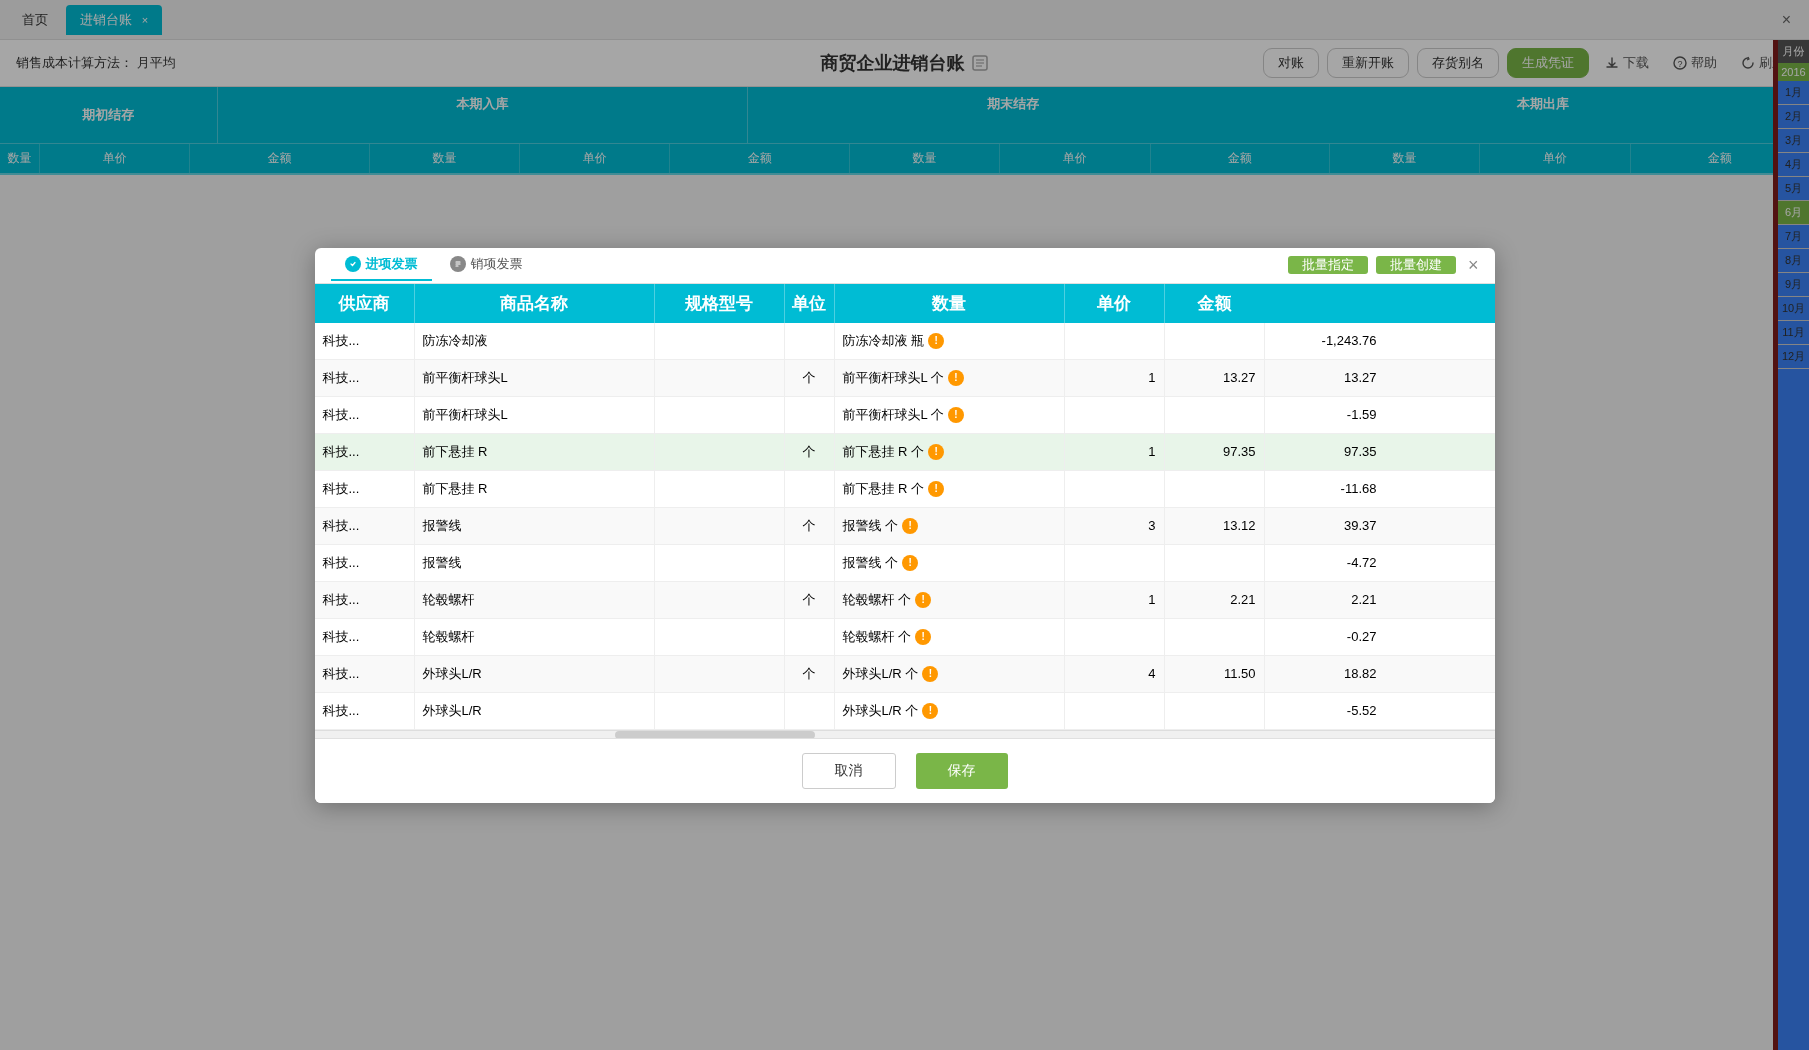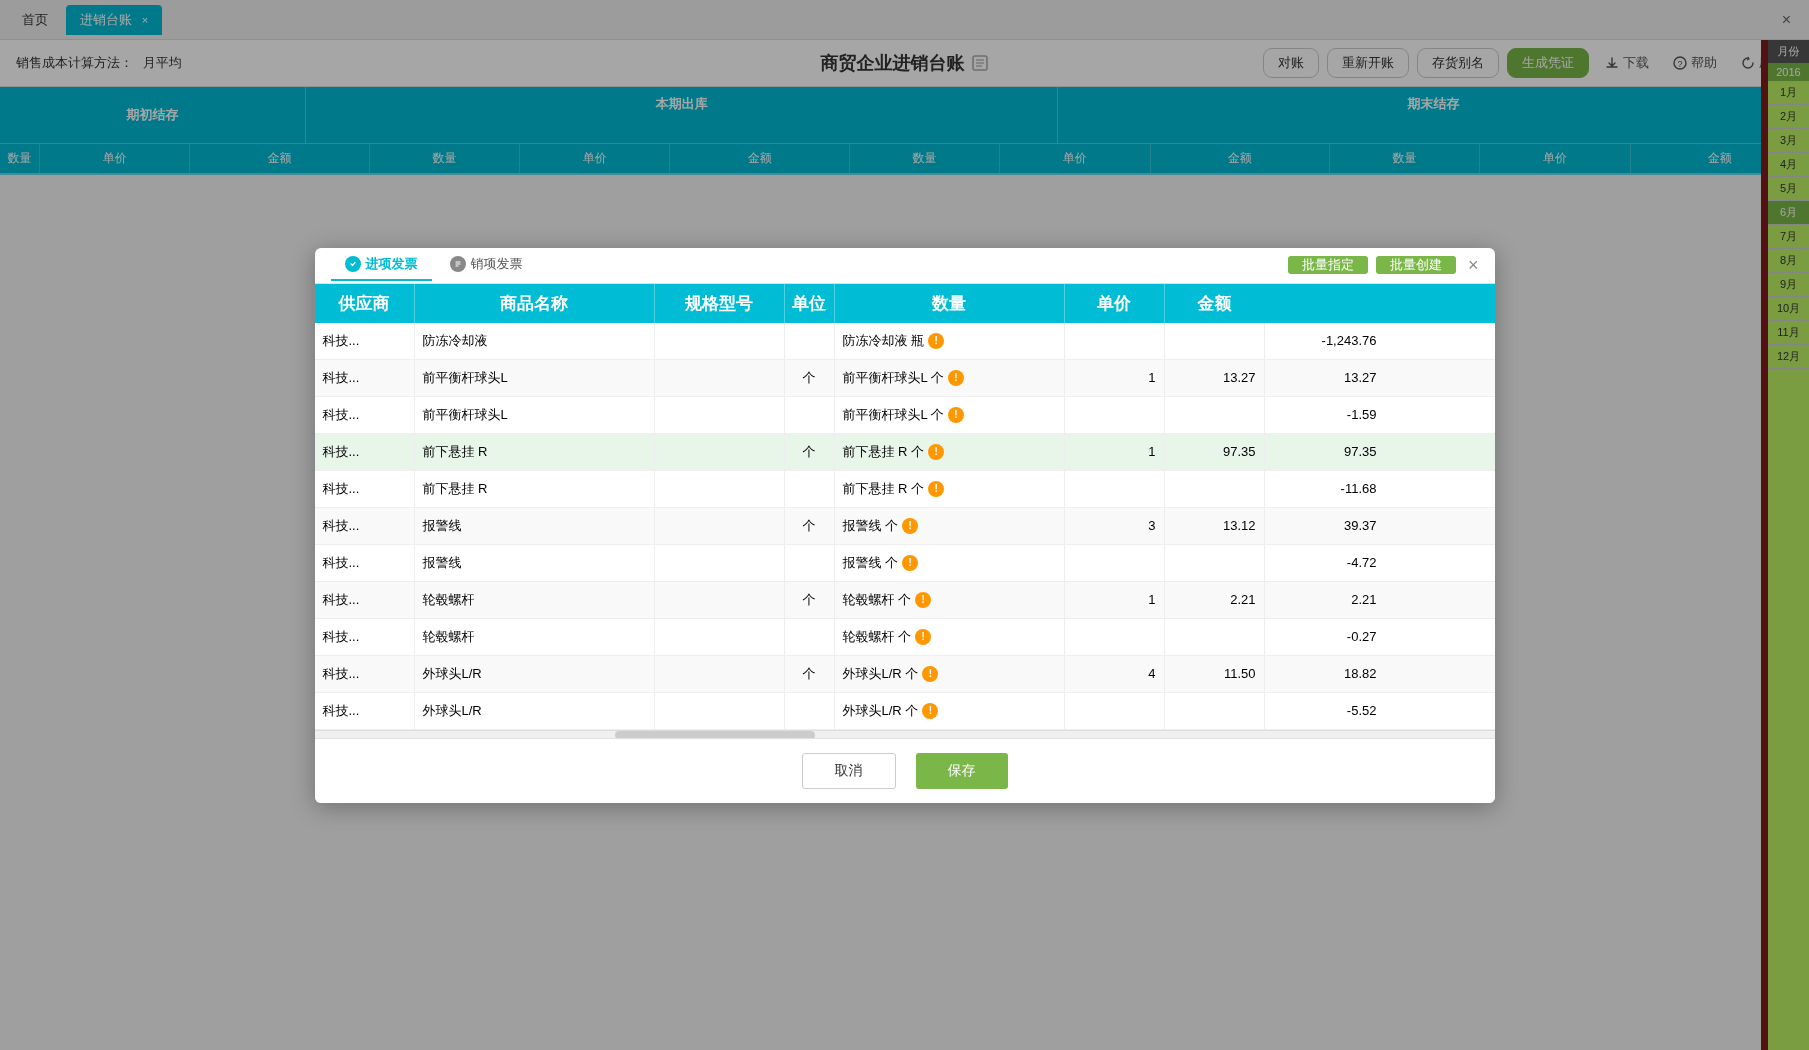--- a/index.html
+++ b/index.html
@@ -358,21 +358,21 @@
       <span class="tab-close">×</span>
     </div>
     <div class="window-close">×</div>
   </div>
 
   <div class="main-content">
 
     <div class="toolbar" style="position:relative;">
       <span class="toolbar-left">
         <span>销售成本计算方法：</span>
-        <span style="margin-left:6px;">月平均</span>
+        <span style="">月平均</span>
       </span>
       <span class="toolbar-title">
         <span>商贸企业进销台账</span>
         <svg width="18" height="18" viewBox="0 0 18 18" style="opacity:0.5;">
             <rect x="2" y="2" width="14" height="14" rx="2" fill="none" stroke="#555" stroke-width="1.5"></rect>
             <line x1="5" y1="6" x2="13" y2="6" stroke="#555" stroke-width="1.2"></line>
             <line x1="5" y1="9" x2="13" y2="9" stroke="#555" stroke-width="1.2"></line>
             <line x1="5" y1="12" x2="11" y2="12" stroke="#555" stroke-width="1.2"></line>
           </svg>
       </span>
@@ -399,40 +399,41 @@
               <path d="M12 7A5 5 0 1 1 7 2" stroke="#555" stroke-width="1.4" fill="none" stroke-linecap="round"></path>
               <path d="M7 1l1 2-2 1" stroke="#555" stroke-width="1.2" fill="none"></path>
             </svg>
           <span>刷新</span>
         </button>
       </div>
     </div>
 
     <div style="display:flex; background:#00bcd4; color:white; text-align:center; font-weight:bold; border-bottom:1px solid rgba(255,255,255,0.3);">
       <div style="flex:1.2; padding:19px 4px; border-right:1px solid rgba(255,255,255,0.3); font-size:13px;">期初结存</div>
+      <div style="flex:3; padding:8px 4px; border-right:1px solid rgba(255,255,255,0.3); font-size:13px;">本期入库</div>
+      <div style="flex:3; padding:8px 4px; font-size:13px;">期末结存</div>
       <div style="flex:3; padding:8px 4px; border-right:1px solid rgba(255,255,255,0.3); font-size:13px;">本期出库</div>
-      <div style="flex:3; padding:8px 4px; font-size:13px;">期末结存</div>
     </div>
     <div style="display:flex; background:#00bcd4; color:white; text-align:center; border-bottom:2px solid rgba(255,255,255,0.4);">
       <div style="width:40px; padding:6px 2px; border-right:1px solid rgba(255,255,255,0.2); font-size:12px;">数量</div>
       <div style="flex:1; padding:6px 2px; border-right:1px solid rgba(255,255,255,0.2); font-size:12px;">单价</div>
       <div style="flex:1.2; padding:6px 2px; border-right:1px solid rgba(255,255,255,0.2); font-size:12px;">金额</div>
       <div style="flex:1; padding:6px 2px; border-right:1px solid rgba(255,255,255,0.2); font-size:12px;">数量</div>
       <div style="flex:1; padding:6px 2px; border-right:1px solid rgba(255,255,255,0.2); font-size:12px;">单价</div>
       <div style="flex:1.2; padding:6px 2px; border-right:1px solid rgba(255,255,255,0.2); font-size:12px;">金额</div>
       <div style="flex:1; padding:6px 2px; border-right:1px solid rgba(255,255,255,0.2); font-size:12px;">数量</div>
       <div style="flex:1; padding:6px 2px; border-right:1px solid rgba(255,255,255,0.2); font-size:12px;">单价</div>
       <div style="flex:1.2; padding:6px 2px; border-right:1px solid rgba(255,255,255,0.2); font-size:12px;">金额</div>
       <div style="flex:1; padding:6px 2px; border-right:1px solid rgba(255,255,255,0.2); font-size:12px;">数量</div>
       <div style="flex:1; padding:6px 2px; border-right:1px solid rgba(255,255,255,0.2); font-size:12px;">单价</div>
       <div style="flex:1.2; padding:6px 2px; font-size:12px;">金额</div>
     </div>
   </div>
 
-  <div class="month-panel" style="width:48px; top:40px; right:0; position:absolute; height:calc(1050px - 40px); background:#bef264; border-left:7px solid #7f1d1d; display:flex; flex-direction:column; overflow:hidden;">
+  <div class="month-panel" style="width:36px; top:40px; right:0; position:absolute; height:calc(1050px - 40px); background:#3b82f6; border-left:5px solid #7f1d1d; display:flex; flex-direction:column; overflow:hidden;">
     <div style="font-size:11px; text-align:center; padding:4px 2px; background:#555; color:white;">月份</div>
     <div style="font-size:11px; text-align:center; padding:3px 2px; background:#7ab648; color:white;">2016</div>
     <div class="month-label">1月</div>
     <div class="month-label">2月</div>
     <div class="month-label">3月</div>
     <div class="month-label">4月</div>
     <div class="month-label">5月</div>
     <div class="month-label active">6月</div>
     <div class="month-label">7月</div>
     <div class="month-label">8月</div>

